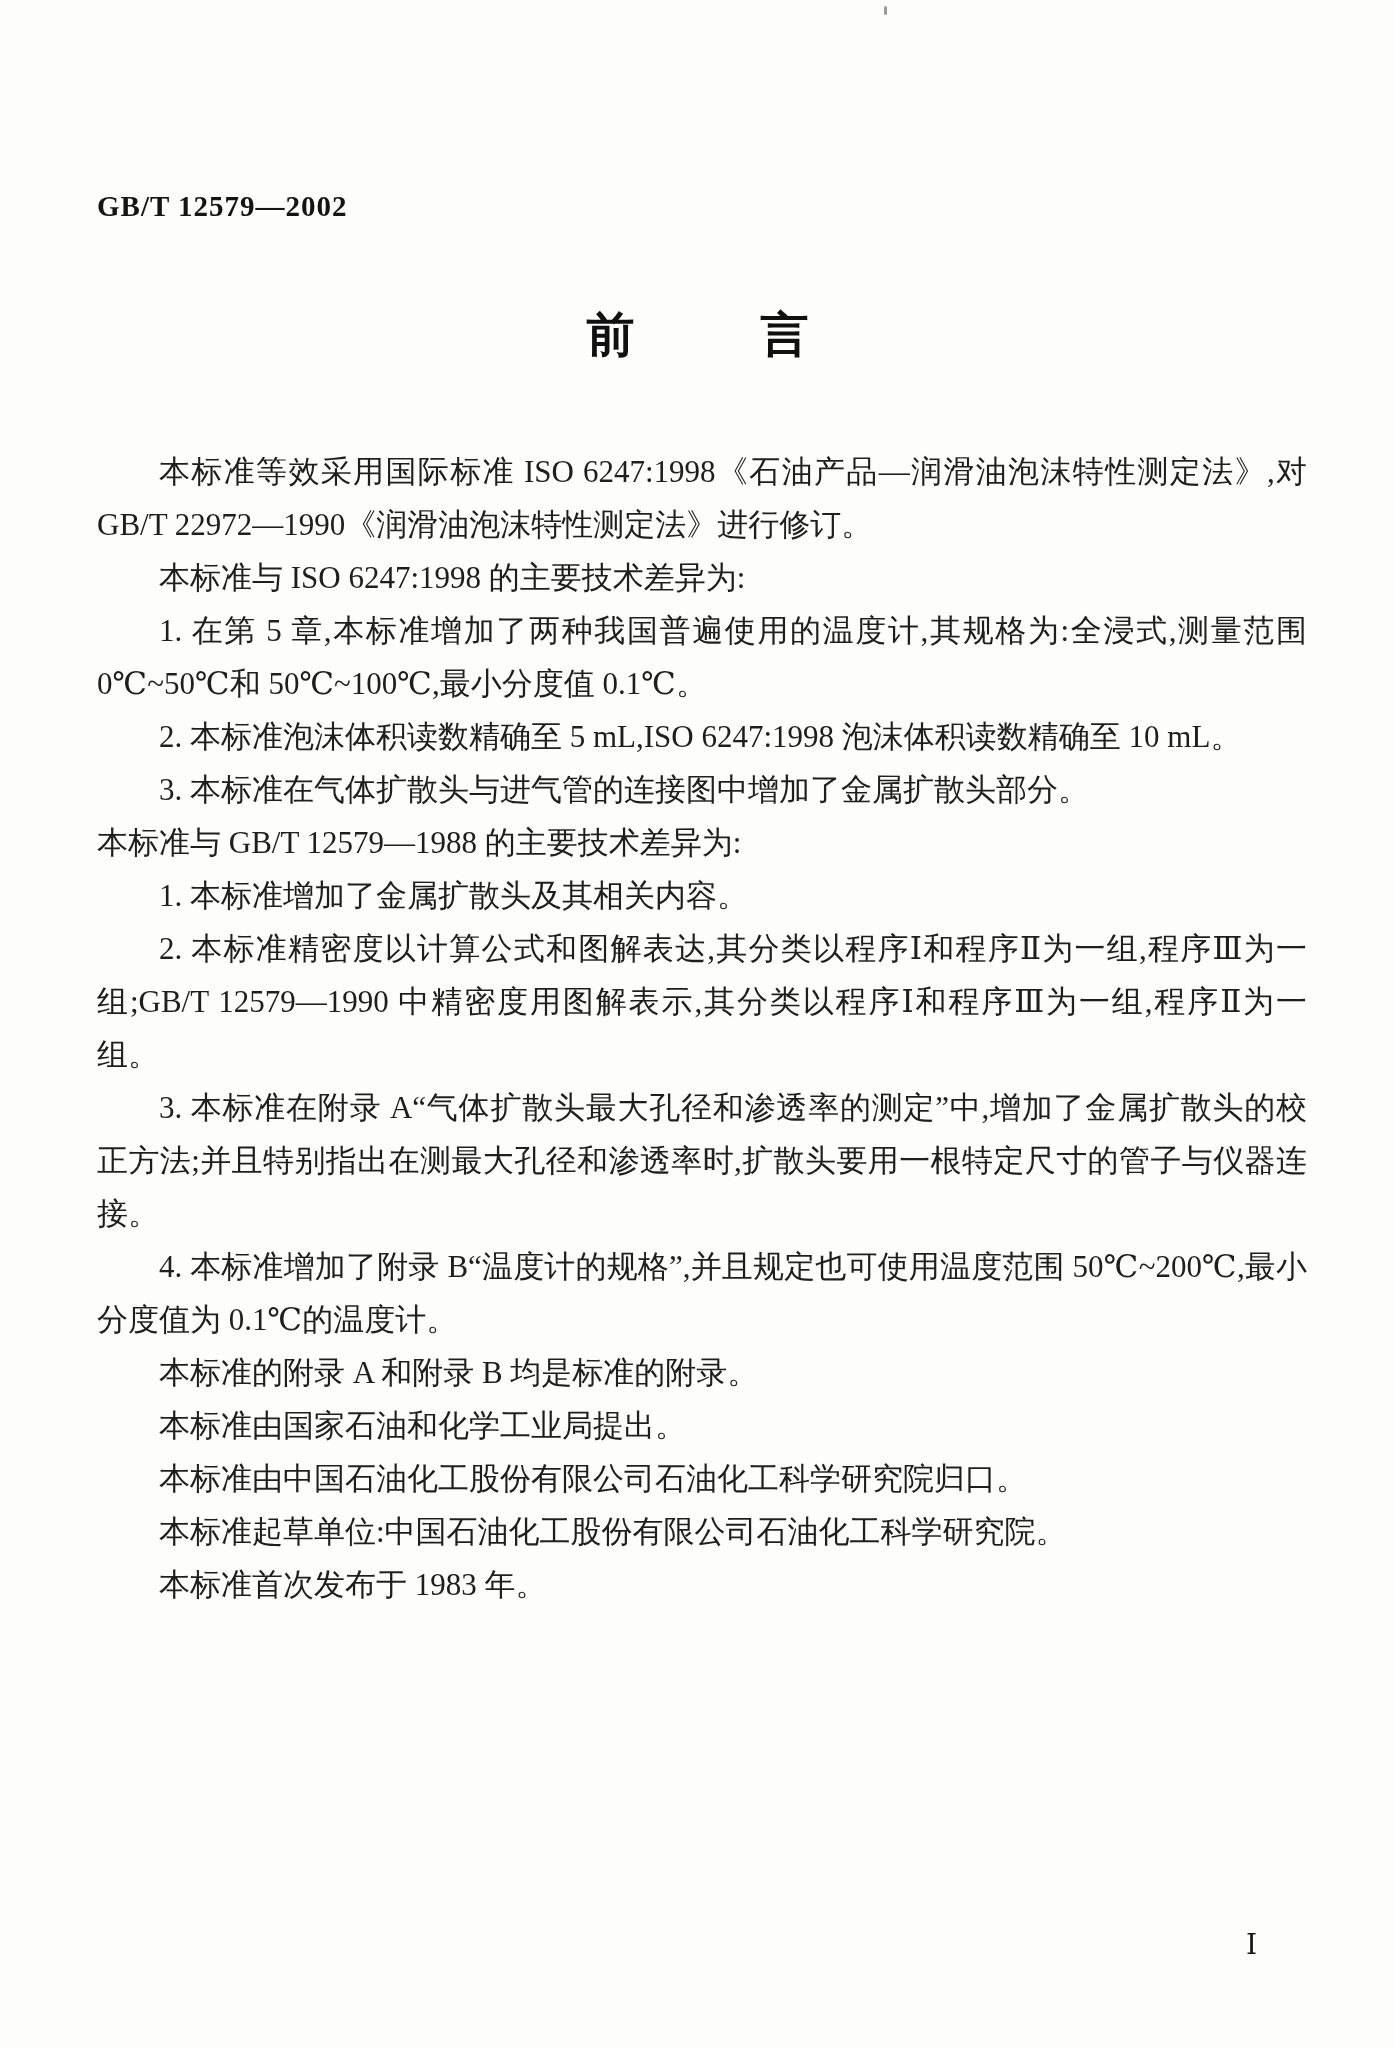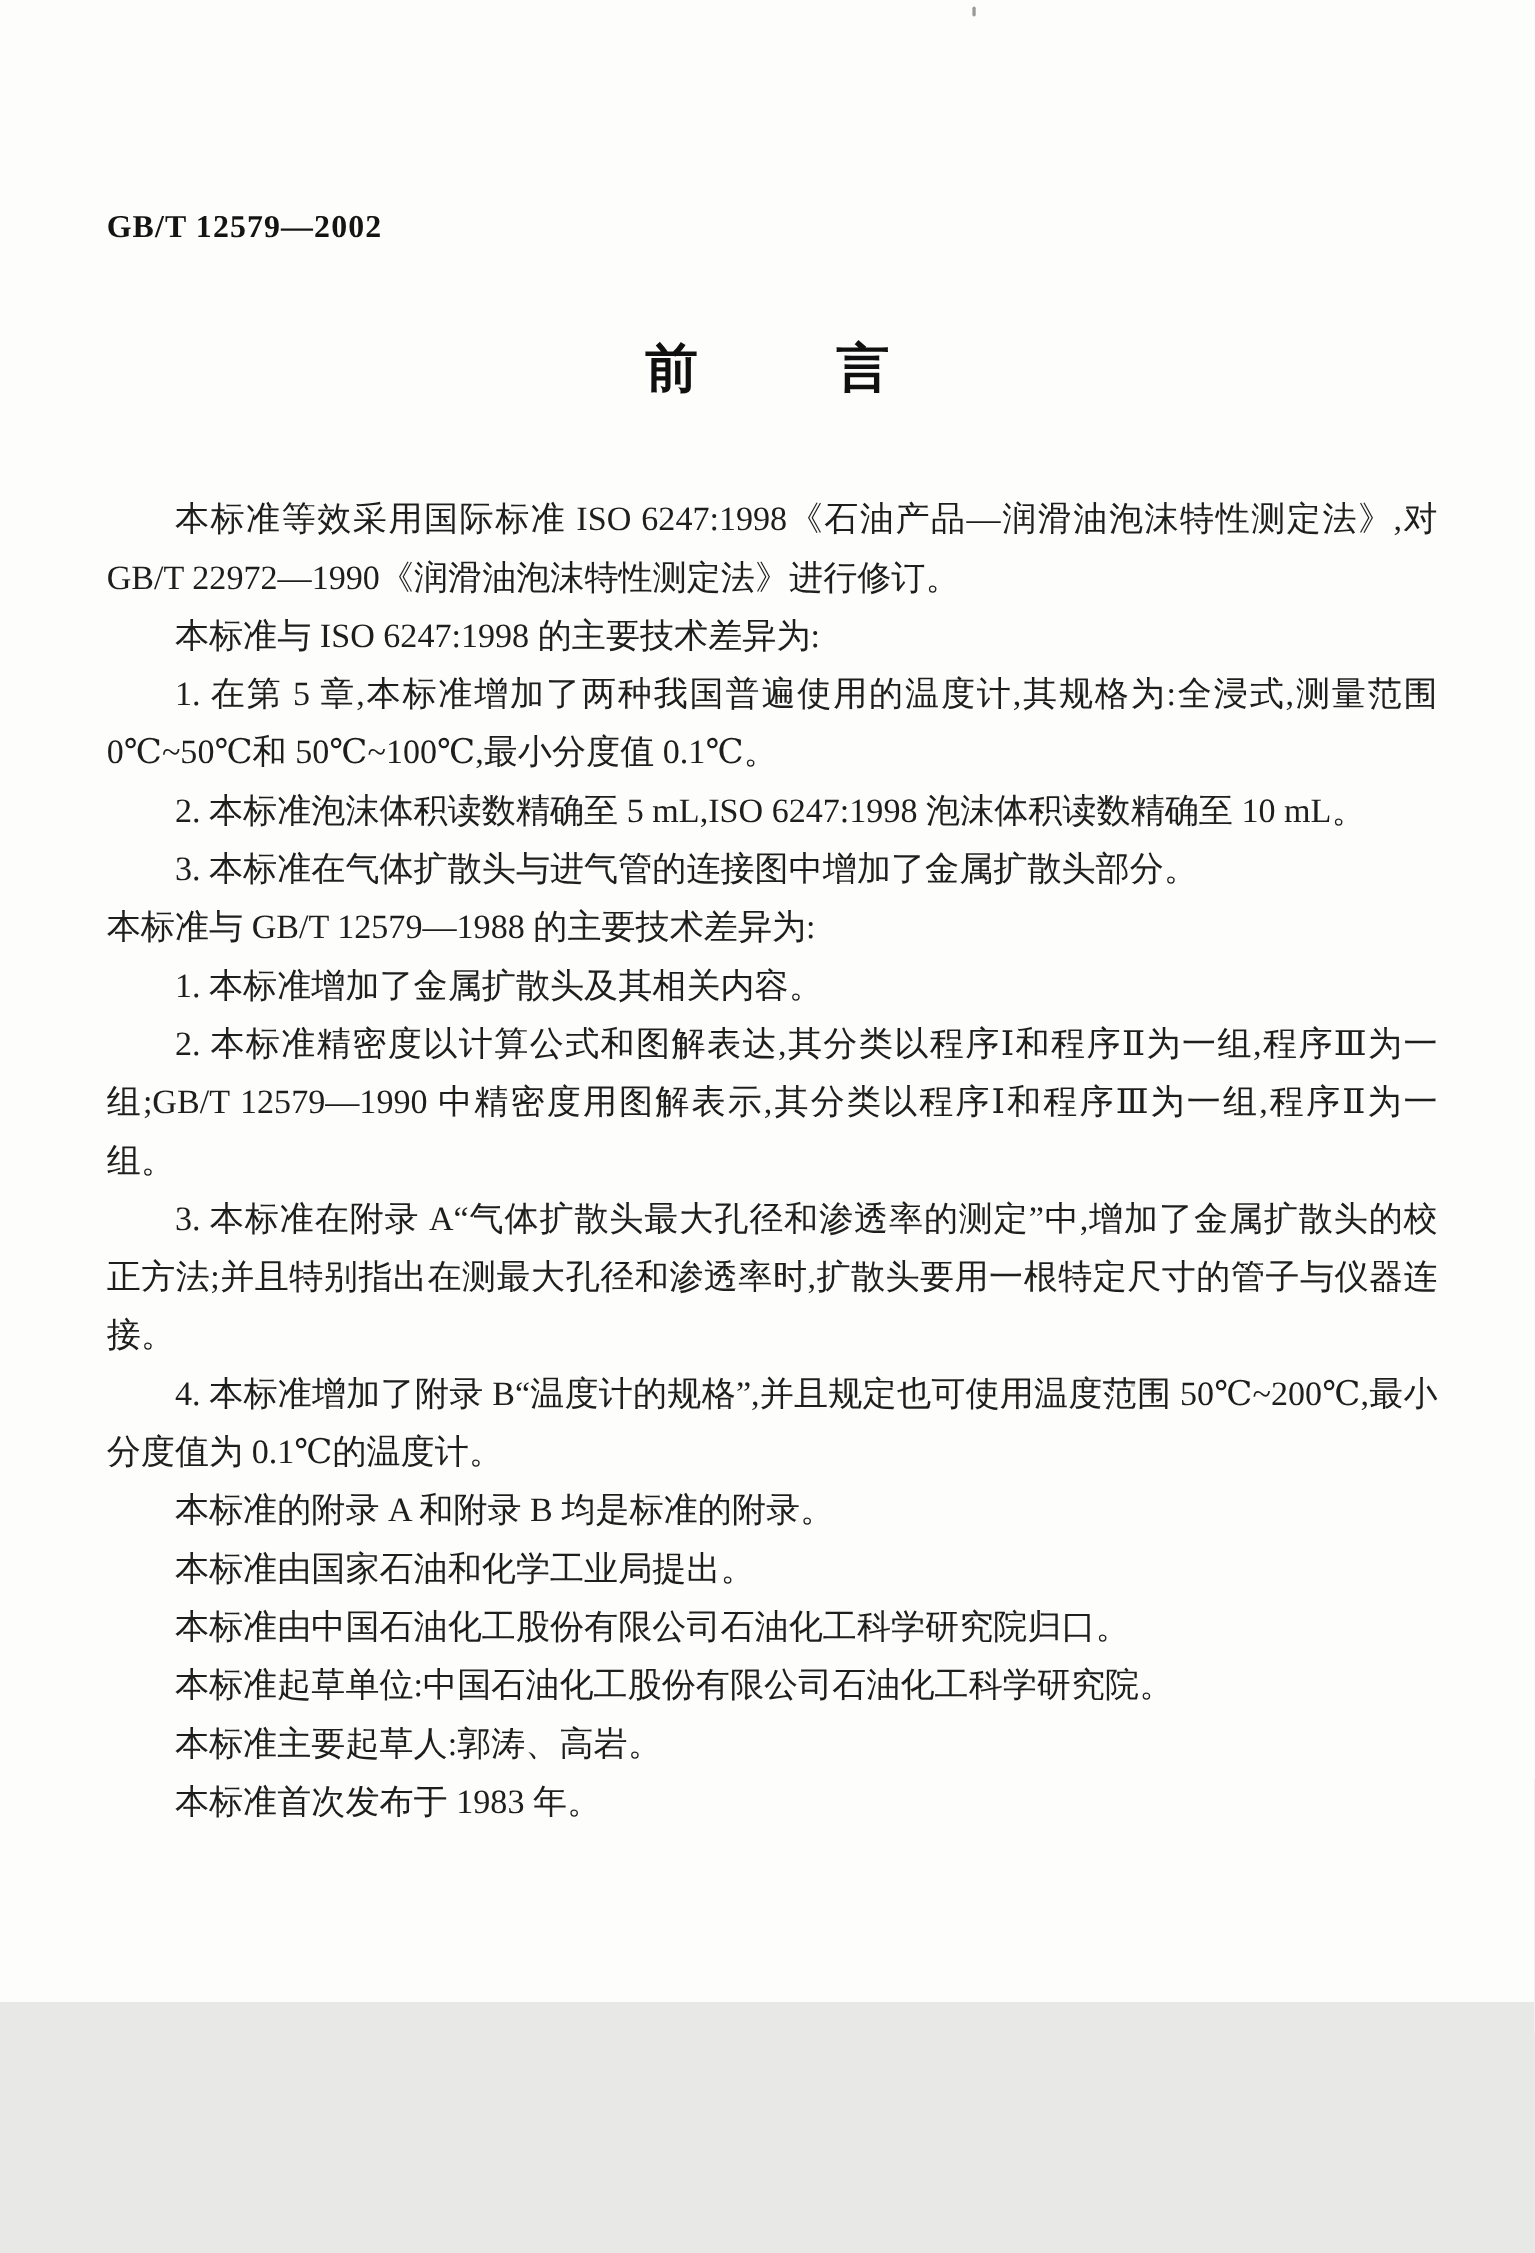--- a/index.html
+++ b/index.html
@@ -3,21 +3,21 @@
 <meta charset="utf-8">
 <style>
   html, body {
     margin: 0;
     padding: 0;
     background: #e8e8e6;
   }
   .page {
     position: relative;
     width: 1395px;
-    height: 1820px;
+    height: 2048px;
     margin: 0 auto;
     background: #fdfdfb;
     color: #1b1b1b;
     font-family: "Liberation Serif", "DejaVu Serif", serif;
     overflow: hidden;
   }
   .doc-header {
     position: absolute;
     left: 97px;
     top: 190px;
@@ -107,19 +107,18 @@
       <p class="para">3. 本标准在气体扩散头与进气管的连接图中增加了金属扩散头部分。</p>
       <p class="para flush">本标准与 GB/T 12579—1988 的主要技术差异为:</p>
       <p class="para">1. 本标准增加了金属扩散头及其相关内容。</p>
       <p class="para">2. 本标准精密度以计算公式和图解表达,其分类以程序Ⅰ和程序Ⅱ为一组,程序Ⅲ为一组;GB/T 12579—1990 中精密度用图解表示,其分类以程序Ⅰ和程序Ⅲ为一组,程序Ⅱ为一组。</p>
       <p class="para">3. 本标准在附录 A“气体扩散头最大孔径和渗透率的测定”中,增加了金属扩散头的校正方法;并且特别指出在测最大孔径和渗透率时,扩散头要用一根特定尺寸的管子与仪器连接。</p>
       <p class="para">4. 本标准增加了附录 B“温度计的规格”,并且规定也可使用温度范围 50℃~200℃,最小分度值为 0.1℃的温度计。</p>
       <p class="para">本标准的附录 A 和附录 B 均是标准的附录。</p>
       <p class="para">本标准由国家石油和化学工业局提出。</p>
       <p class="para">本标准由中国石油化工股份有限公司石油化工科学研究院归口。</p>
       <p class="para">本标准起草单位:中国石油化工股份有限公司石油化工科学研究院。</p>
-      <p class="para">本标准主要起草人:郭涛、高岩。</p>
       <p class="para">本标准首次发布于 1983 年。</p>
     </main>
 
   <div class="page-number">Ⅰ</div>
 
 </div>
 
 </body></html>

